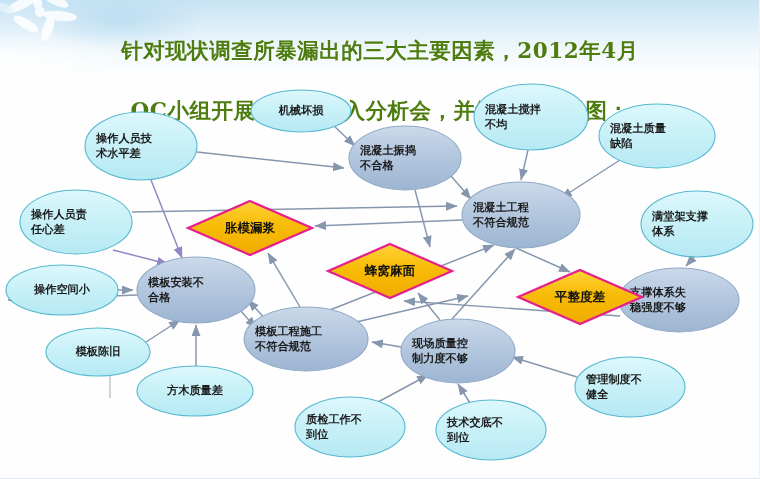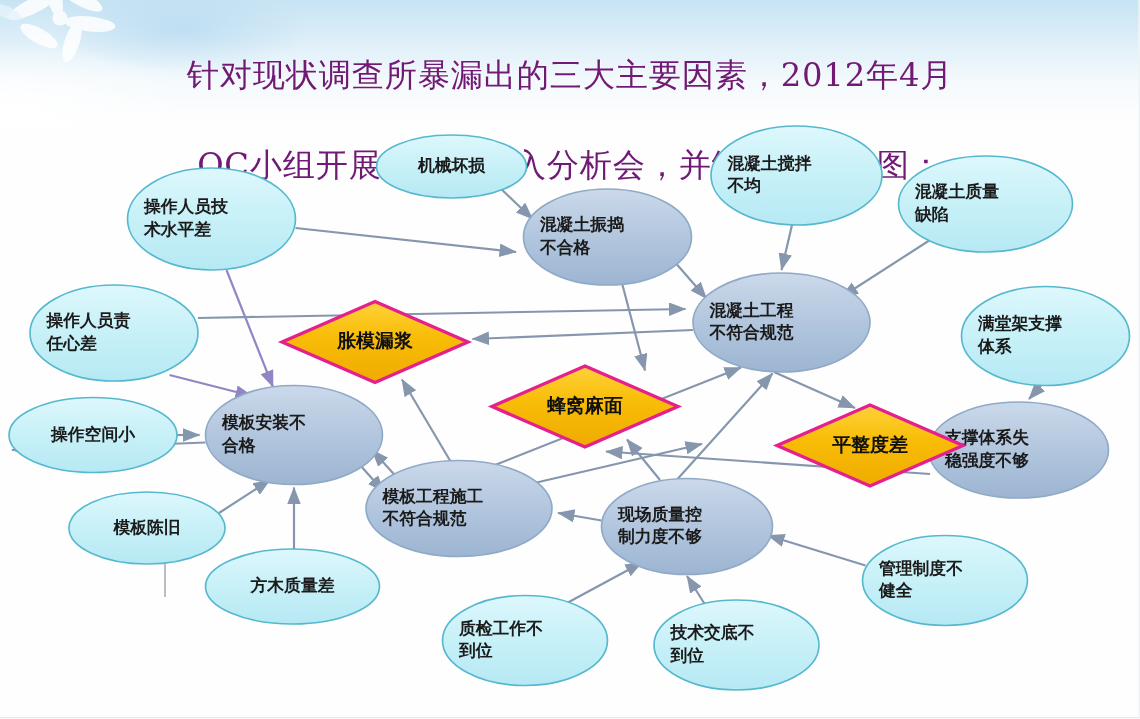--- a/index.html
+++ b/index.html
@@ -34,24 +34,24 @@
       radial-gradient(ellipse 170px 60px at 10px 70px, rgba(255,255,255,0.95) 0%, rgba(255,255,255,0) 70%),
       radial-gradient(ellipse 120px 40px at 120px 20px, rgba(170,212,238,0.55) 0%, rgba(170,212,238,0) 72%);
     pointer-events:none;
   }
   .flower{position:absolute;left:-4px;top:-18px;width:96px;height:72px;opacity:.9;pointer-events:none;}
   
   .title{
     position:absolute;left:0;top:6px;width:760px;
     text-align:center;
     font-family:"DejaVu Serif","Liberation Serif",serif;
-    font-weight:normal;
+    font-weight:bold;
     font-size:21.5px;
     line-height:30px;
-    color:#701a75;
+    color:#4d7c0f;
     letter-spacing:0.5px;
     text-shadow:0.5px 0.5px 0 rgba(255,255,255,.7);
     white-space:pre-line;
   }
   
   svg#graph{position:absolute;left:0;top:0;width:760px;height:479px;}
   .ell-src{ fill:url(#gradCyan); stroke:#56b8cf; stroke-width:1.1; }
   .ell-mid{ fill:url(#gradBlue); stroke:#8fa9c6; stroke-width:1.1; }
   .dia{ fill:url(#gradGold); stroke:#e5208c; stroke-width:2.2; stroke-linejoin:miter; }
   .edge{ fill:none; stroke:#8596ad; stroke-width:1.45; }

